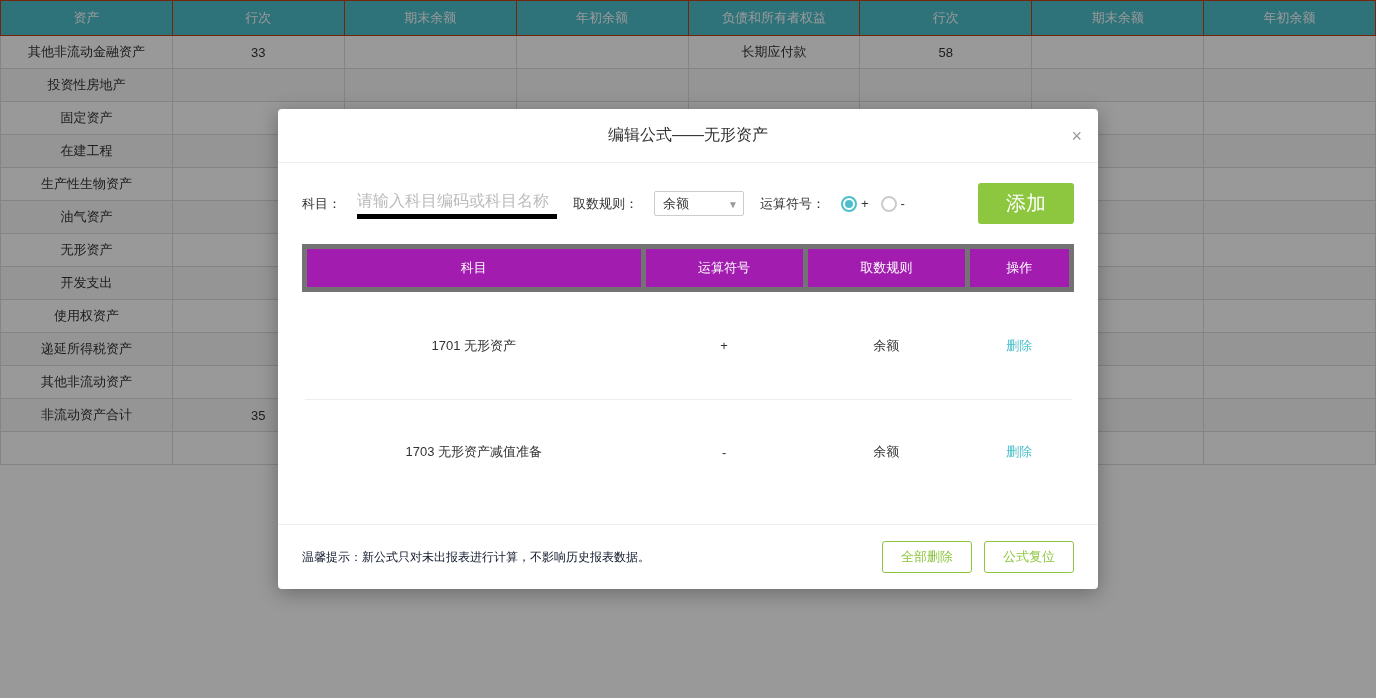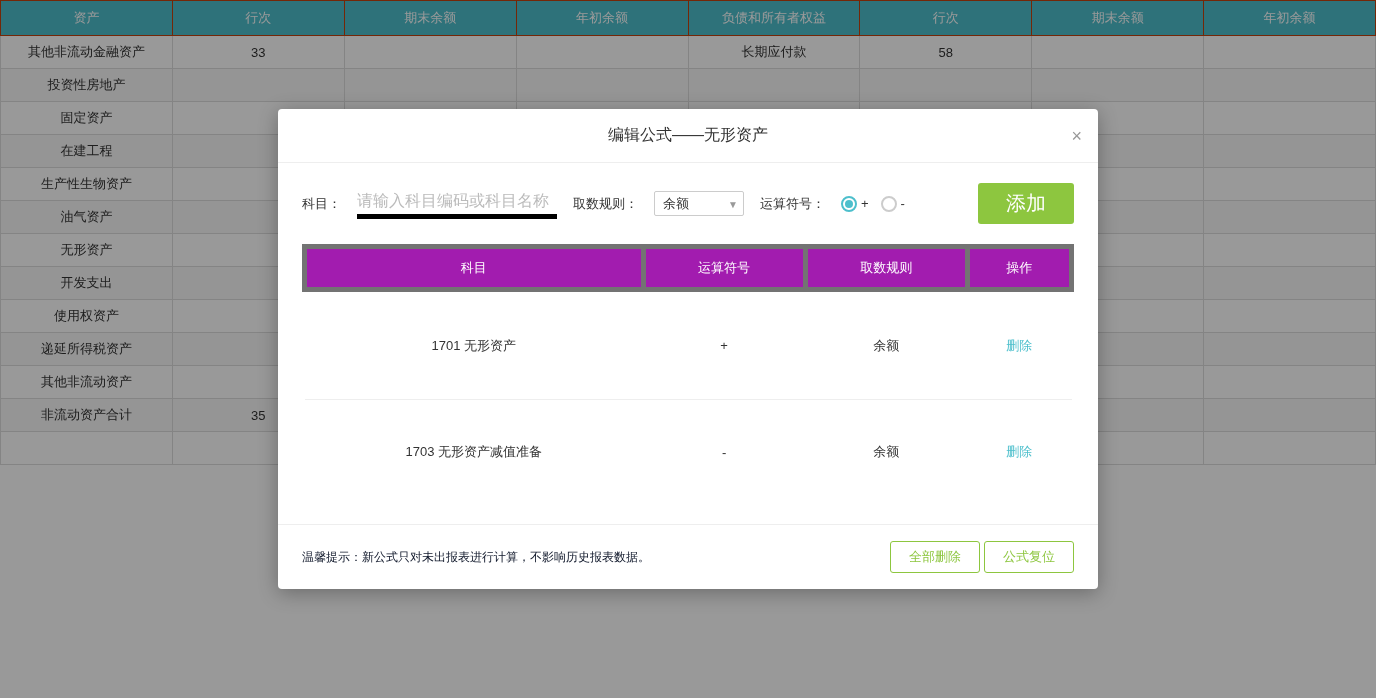--- a/index.html
+++ b/index.html
@@ -270,21 +270,21 @@
       margin-top: auto;
     }
 
     .footer-hint {
       color: #0f172a;
       font-size: 12px;
     }
 
     .footer-buttons {
       display: flex;
-      gap: 4px;
+      gap: 12px;
     }
 
     .btn-outline {
       background: #fff;
       border: 1px solid #8dc63f;
       color: #8dc63f;
       padding: 6px 18px;
       border-radius: 3px;
       font-size: 13px;
       cursor: pointer;

